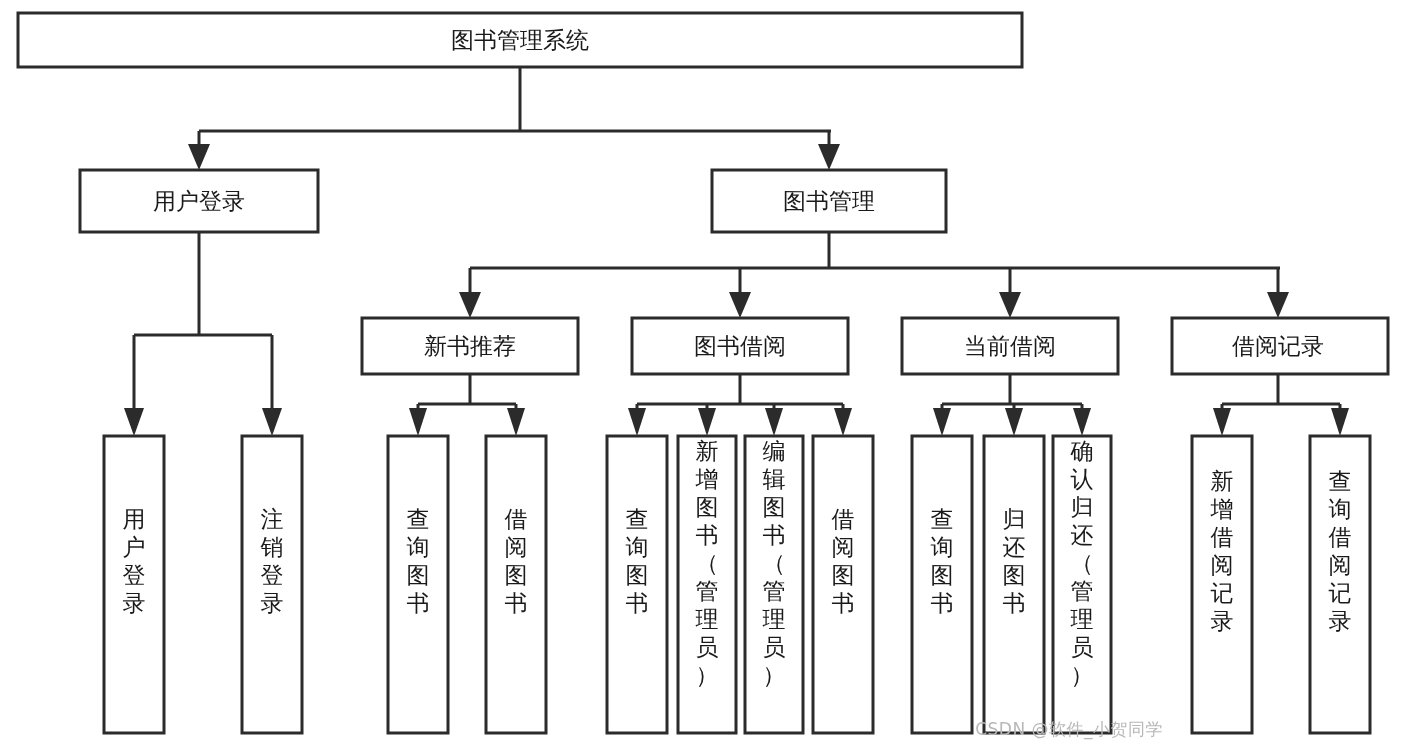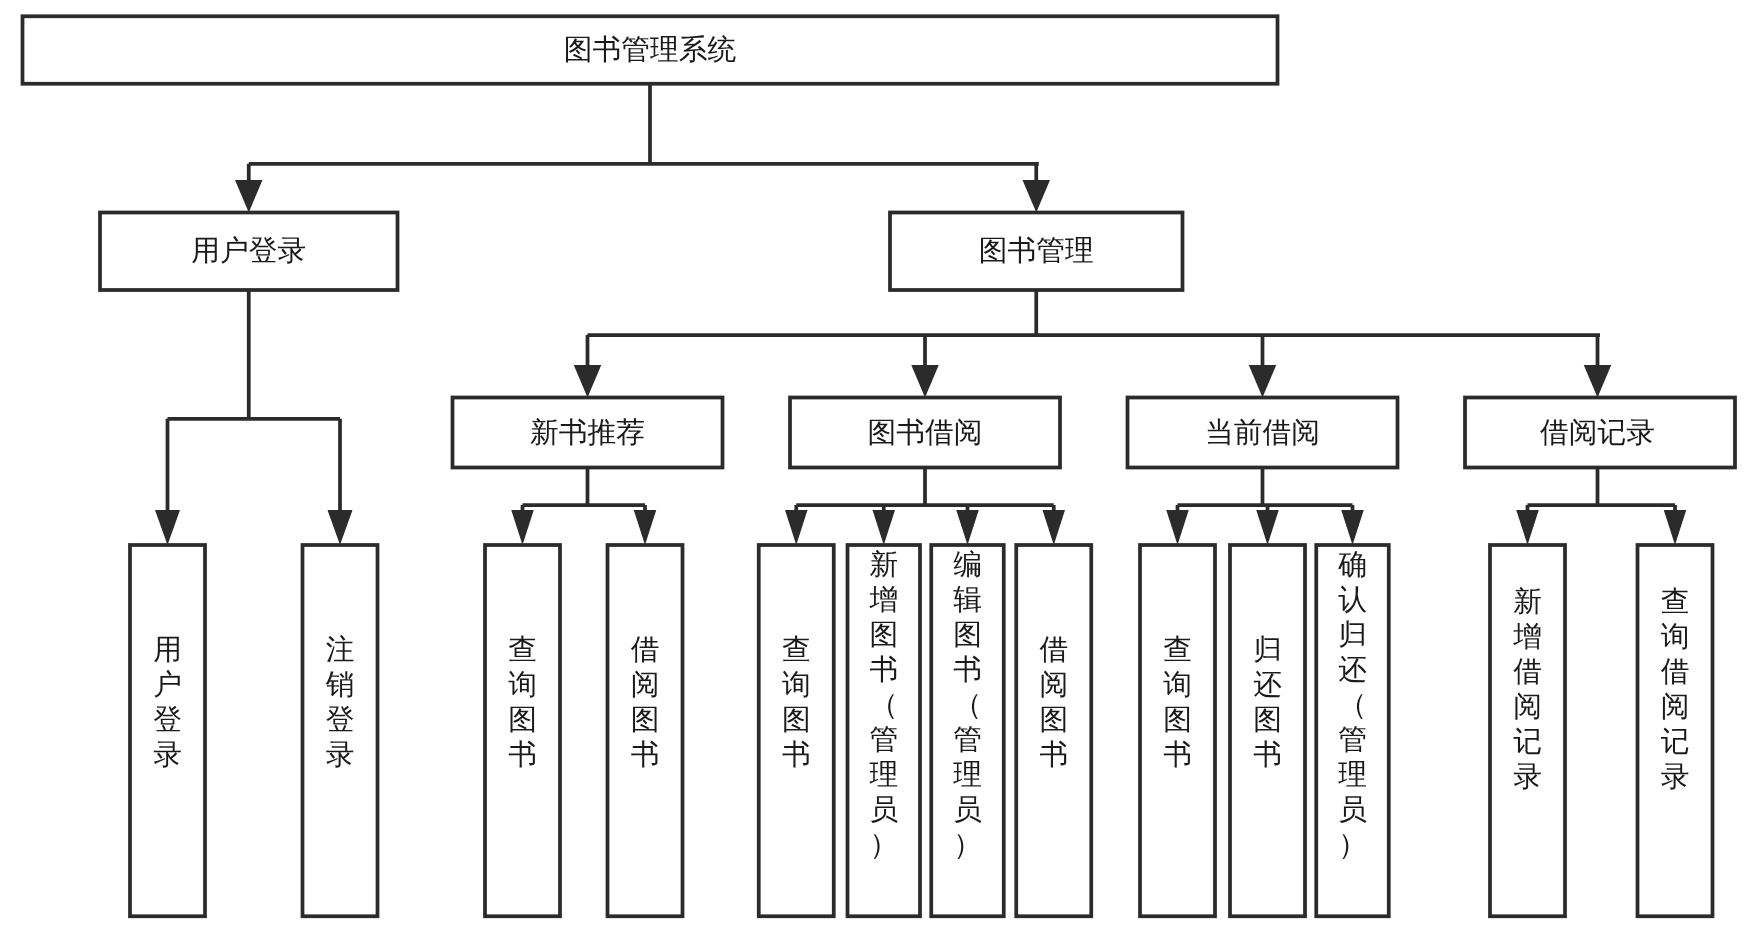--- a/index.html
+++ b/index.html
@@ -216,13 +216,14 @@
         <rect class="node-box" x="1192" y="436" width="60" height="297"></rect>
         <text class="node-label-v" x="1222" y="489"><tspan x="1222" y="489">新</tspan><tspan x="1222" y="517">增</tspan><tspan x="1222" y="545">借</tspan><tspan x="1222" y="573">阅</tspan><tspan x="1222" y="601">记</tspan><tspan x="1222" y="629">录</tspan></text>
       </g>
       <g>
         <rect class="node-box" x="1310" y="436" width="60" height="297"></rect>
         <text class="node-label-v" x="1340" y="489"><tspan x="1340" y="489">查</tspan><tspan x="1340" y="517">询</tspan><tspan x="1340" y="545">借</tspan><tspan x="1340" y="573">阅</tspan><tspan x="1340" y="601">记</tspan><tspan x="1340" y="629">录</tspan></text>
       </g>
     </g>
   </svg>
 
+  <div class="watermark">CSDN @软件_小贺同学</div>
 </div>
 
 </body></html>

